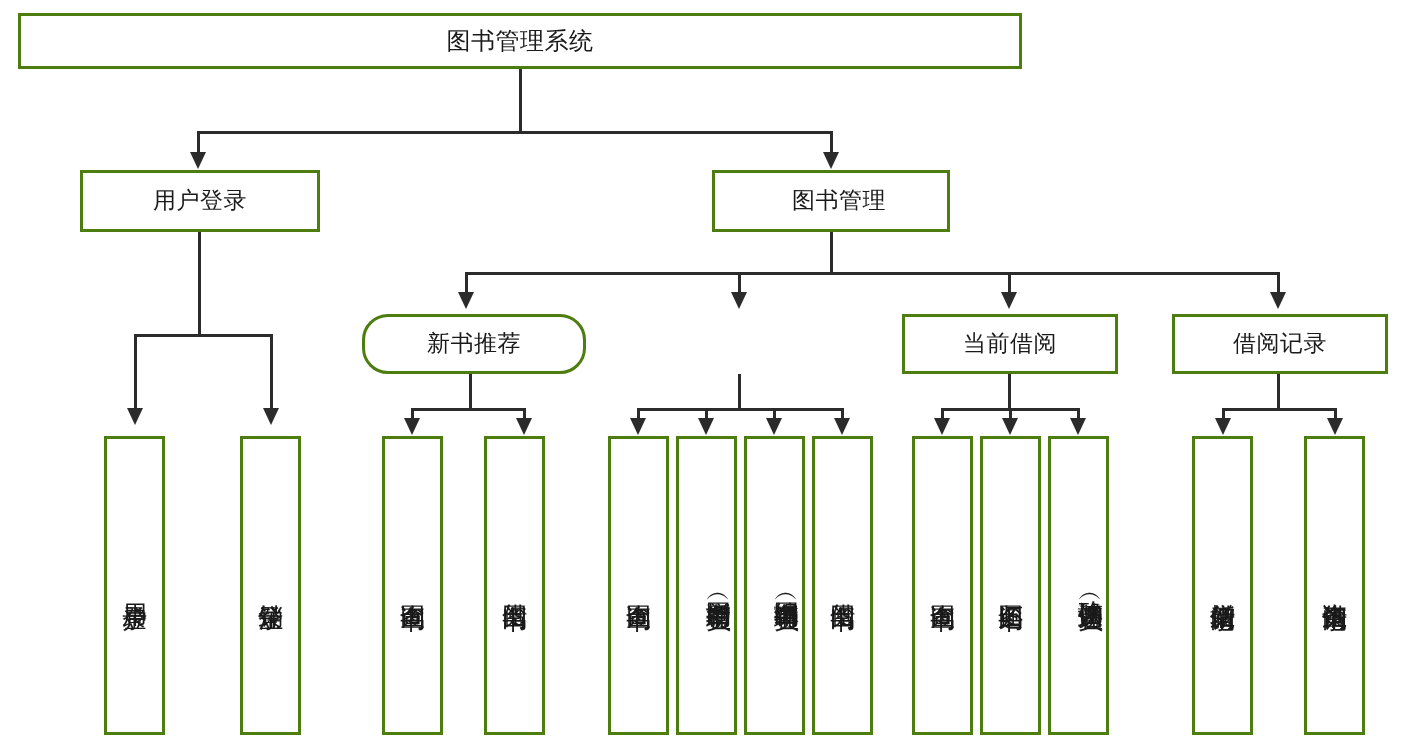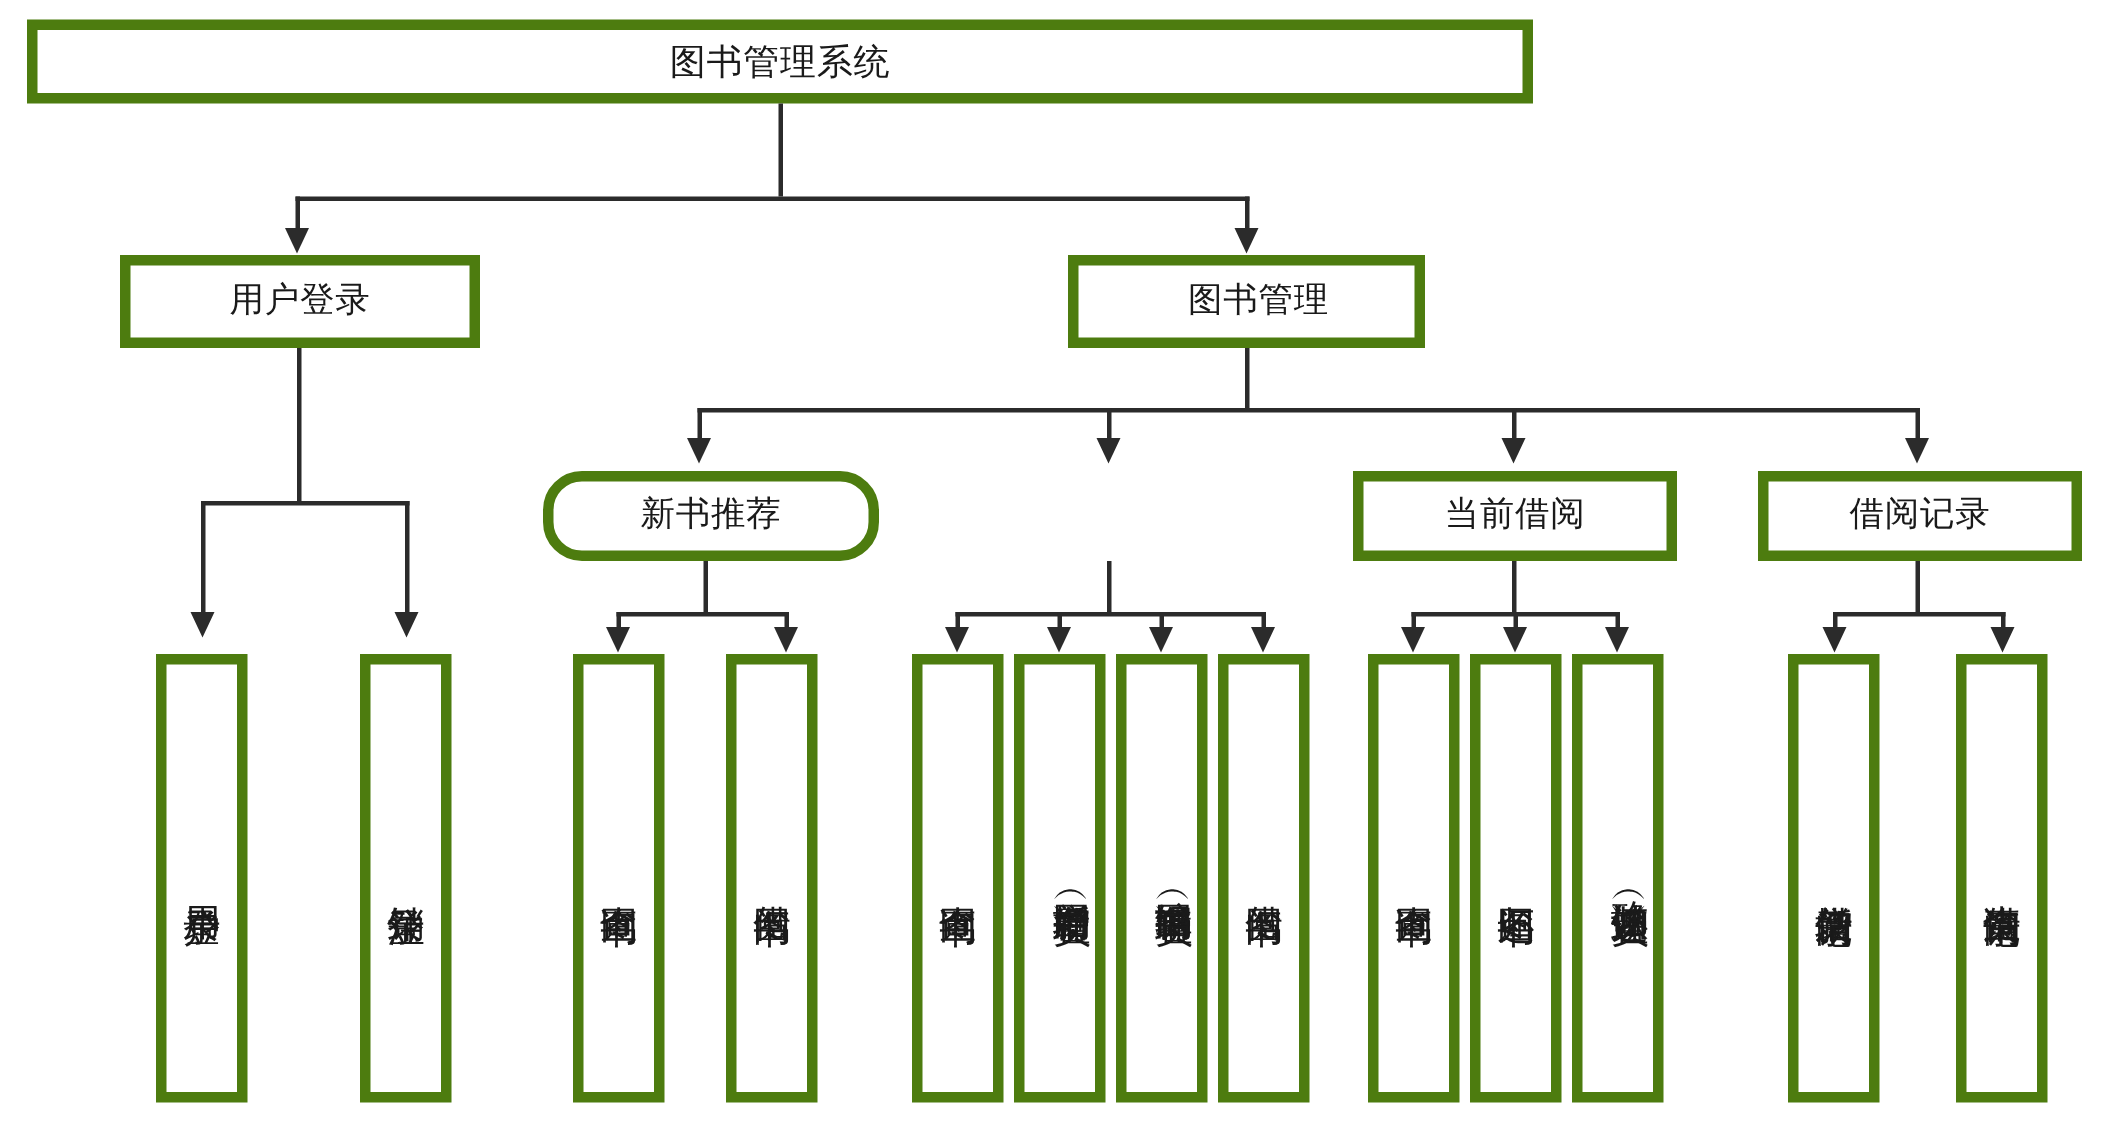--- a/index.html
+++ b/index.html
@@ -13,21 +13,21 @@
   #canvas {
     position: relative;
     width: 1405px;
     height: 747px;
     background: #ffffff;
     overflow: hidden;
   }
   .node {
     position: absolute;
     box-sizing: border-box;
-    border: 7px solid #4d7c0f;
+    border: 3px solid #4d7c0f;
     background: #ffffff;
     display: flex;
     align-items: center;
     justify-content: center;
     color: #1a1a1a;
   }
   .node.horiz {
     font-size: 23px;
     letter-spacing: 0.5px;
     line-height: 1.2;

